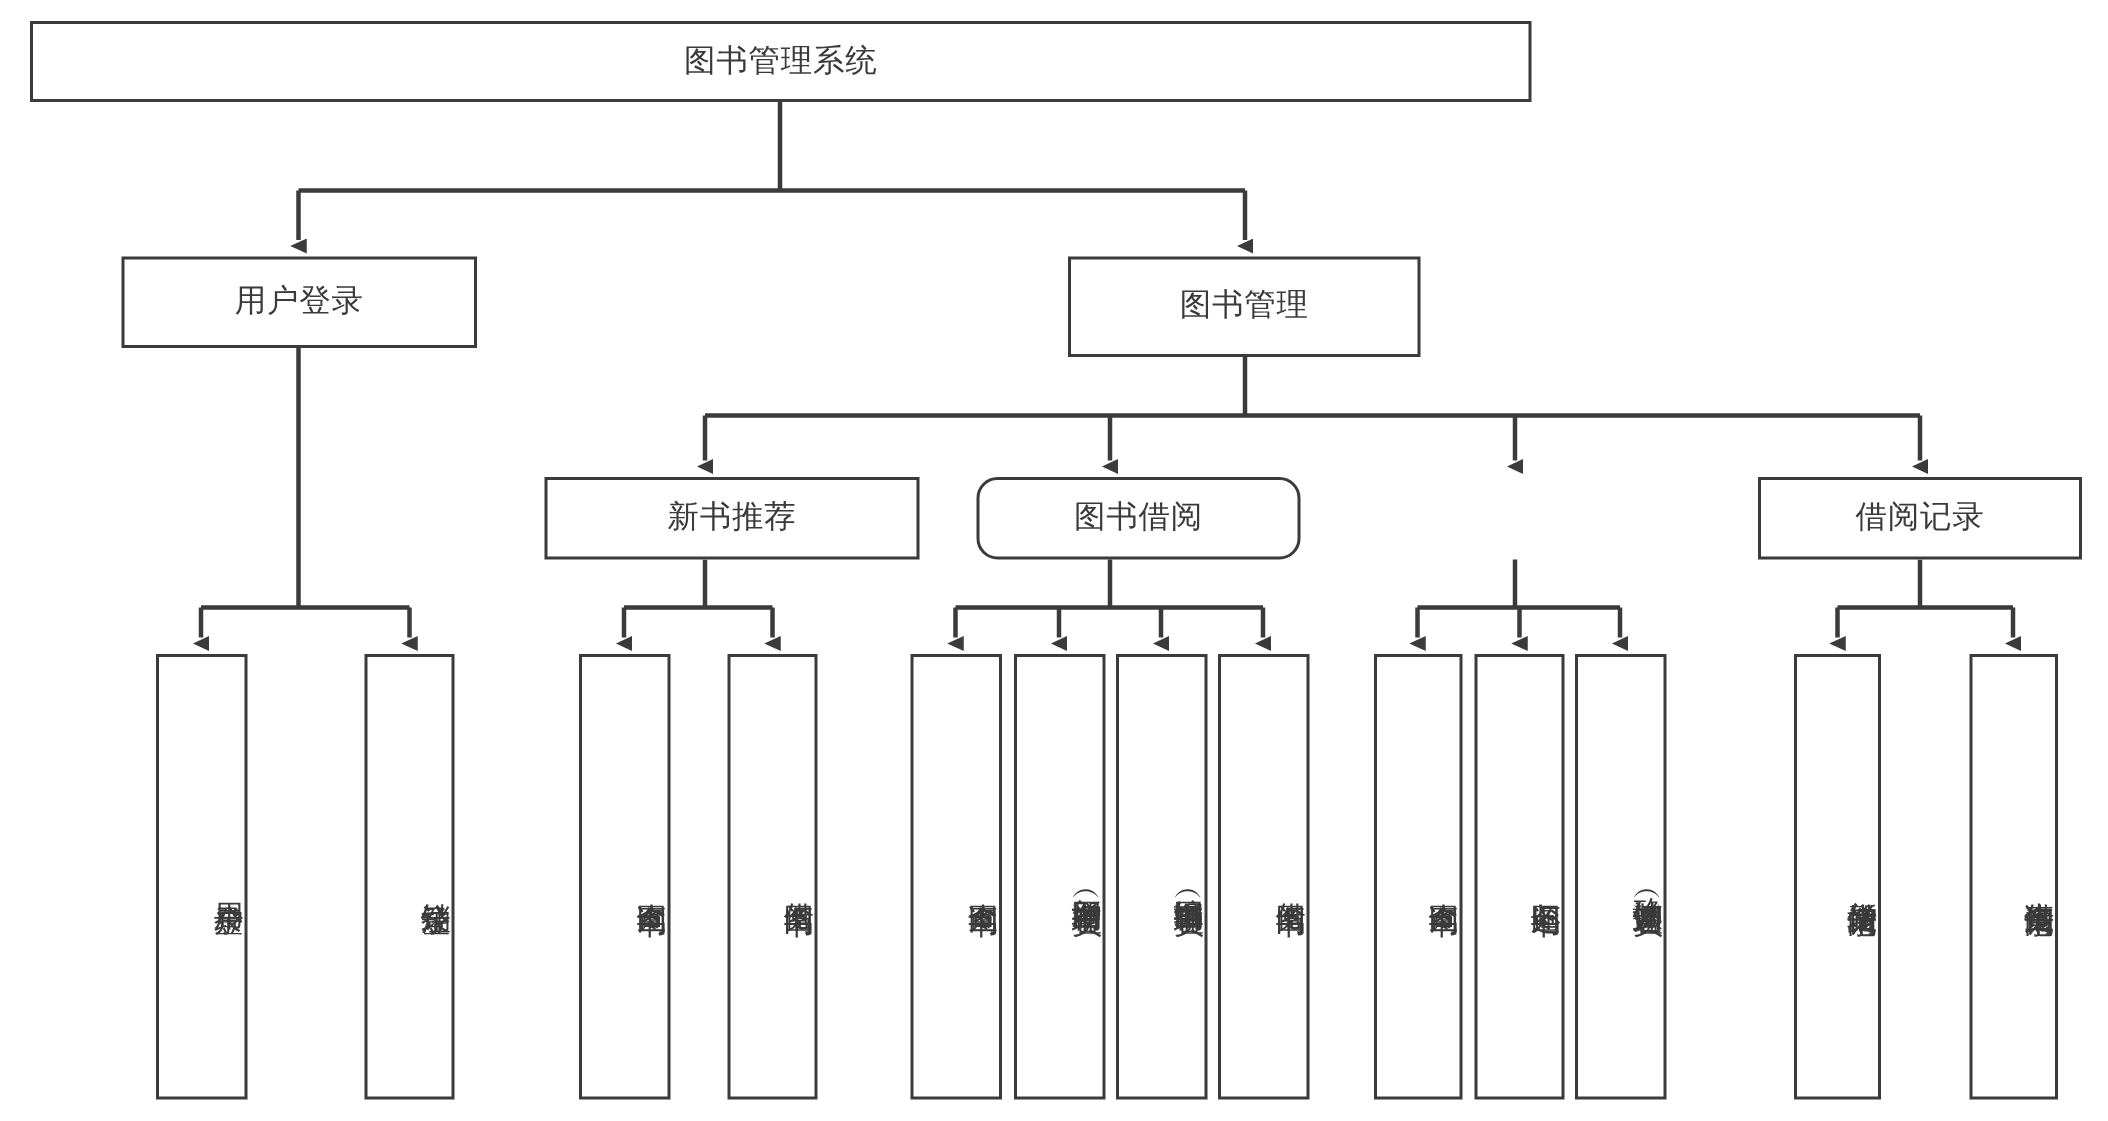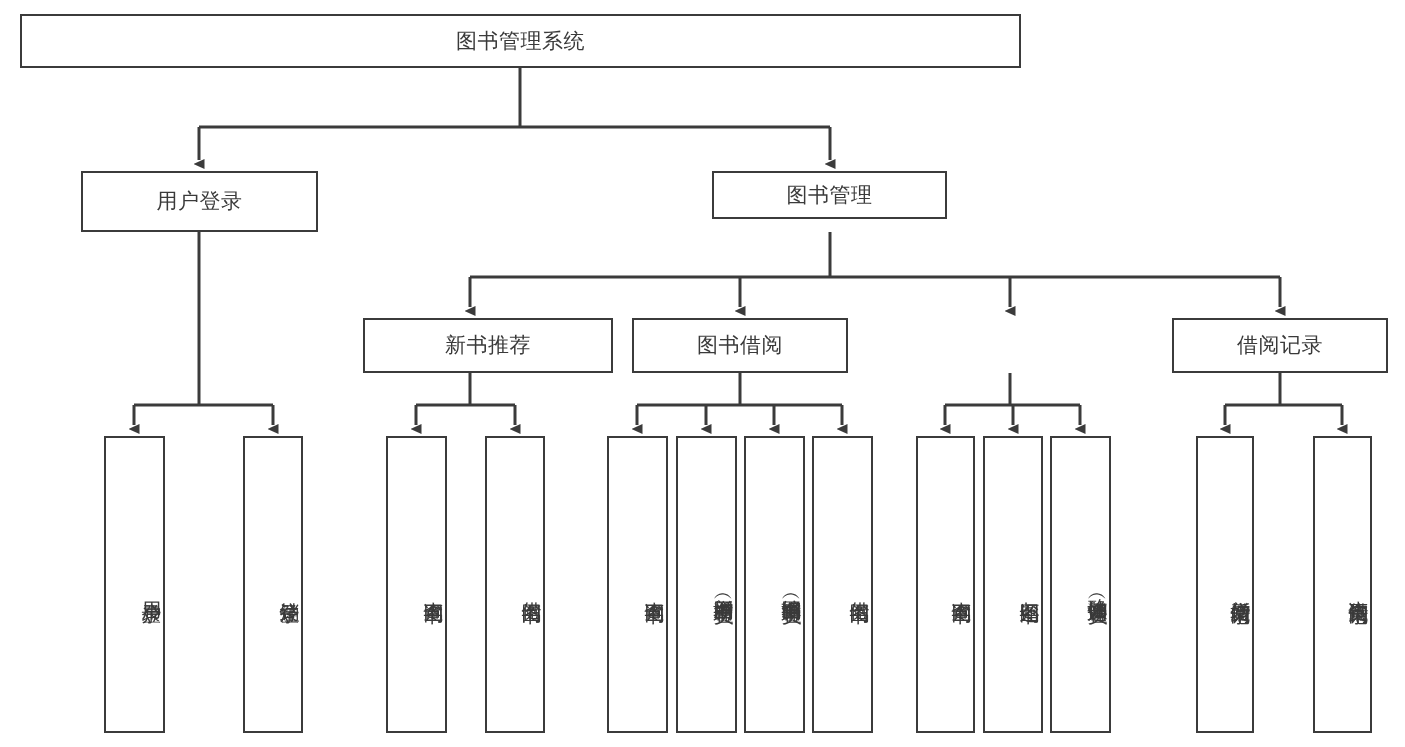--- a/index.html
+++ b/index.html
@@ -121,28 +121,28 @@
     </g>
   </svg>
 
   <div class="node" id="node-root" style="left: 20px; top: 14px; width: 1001px; height: 54px;">
     <span class="txt">图书管理系统</span>
   </div>
 
   <div class="node" id="node-l1-0" style="left: 81px; top: 171px; width: 237px; height: 61px;">
     <span class="txt">用户登录</span>
   </div>
-  <div class="node" id="node-l1-1" style="left: 712px; top: 171px; width: 235px; height: 48px;">
+  <div class="node" id="node-l1-1" style="left: 712px; top: 171px; width: 235px; height: 67px;">
     <span class="txt">图书管理</span>
   </div>
 
   <div class="node" id="node-l2-0" style="left: 363px; top: 318px; width: 250px; height: 55px;">
     <span class="txt">新书推荐</span>
   </div>
-  <div class="node" id="node-l2-1" style="left: 632px; top: 318px; width: 216px; height: 55px;">
+  <div class="node" id="node-l2-1" style="left: 651px; top: 318px; width: 216px; height: 55px; border-radius: 14px;">
     <span class="txt">图书借阅</span>
   </div>
   <div class="node" id="node-l2-3" style="left: 1172px; top: 318px; width: 216px; height: 55px;">
     <span class="txt">借阅记录</span>
   </div>
 
   <div class="node leaf" id="node-leaf-0" style="left: 104px; top: 436px; width: 61px; height: 297px;">
     <span class="txt">用户登录</span>
   </div>
   <div class="node leaf" id="node-leaf-1" style="left: 243px; top: 436px; width: 60px; height: 297px;">

